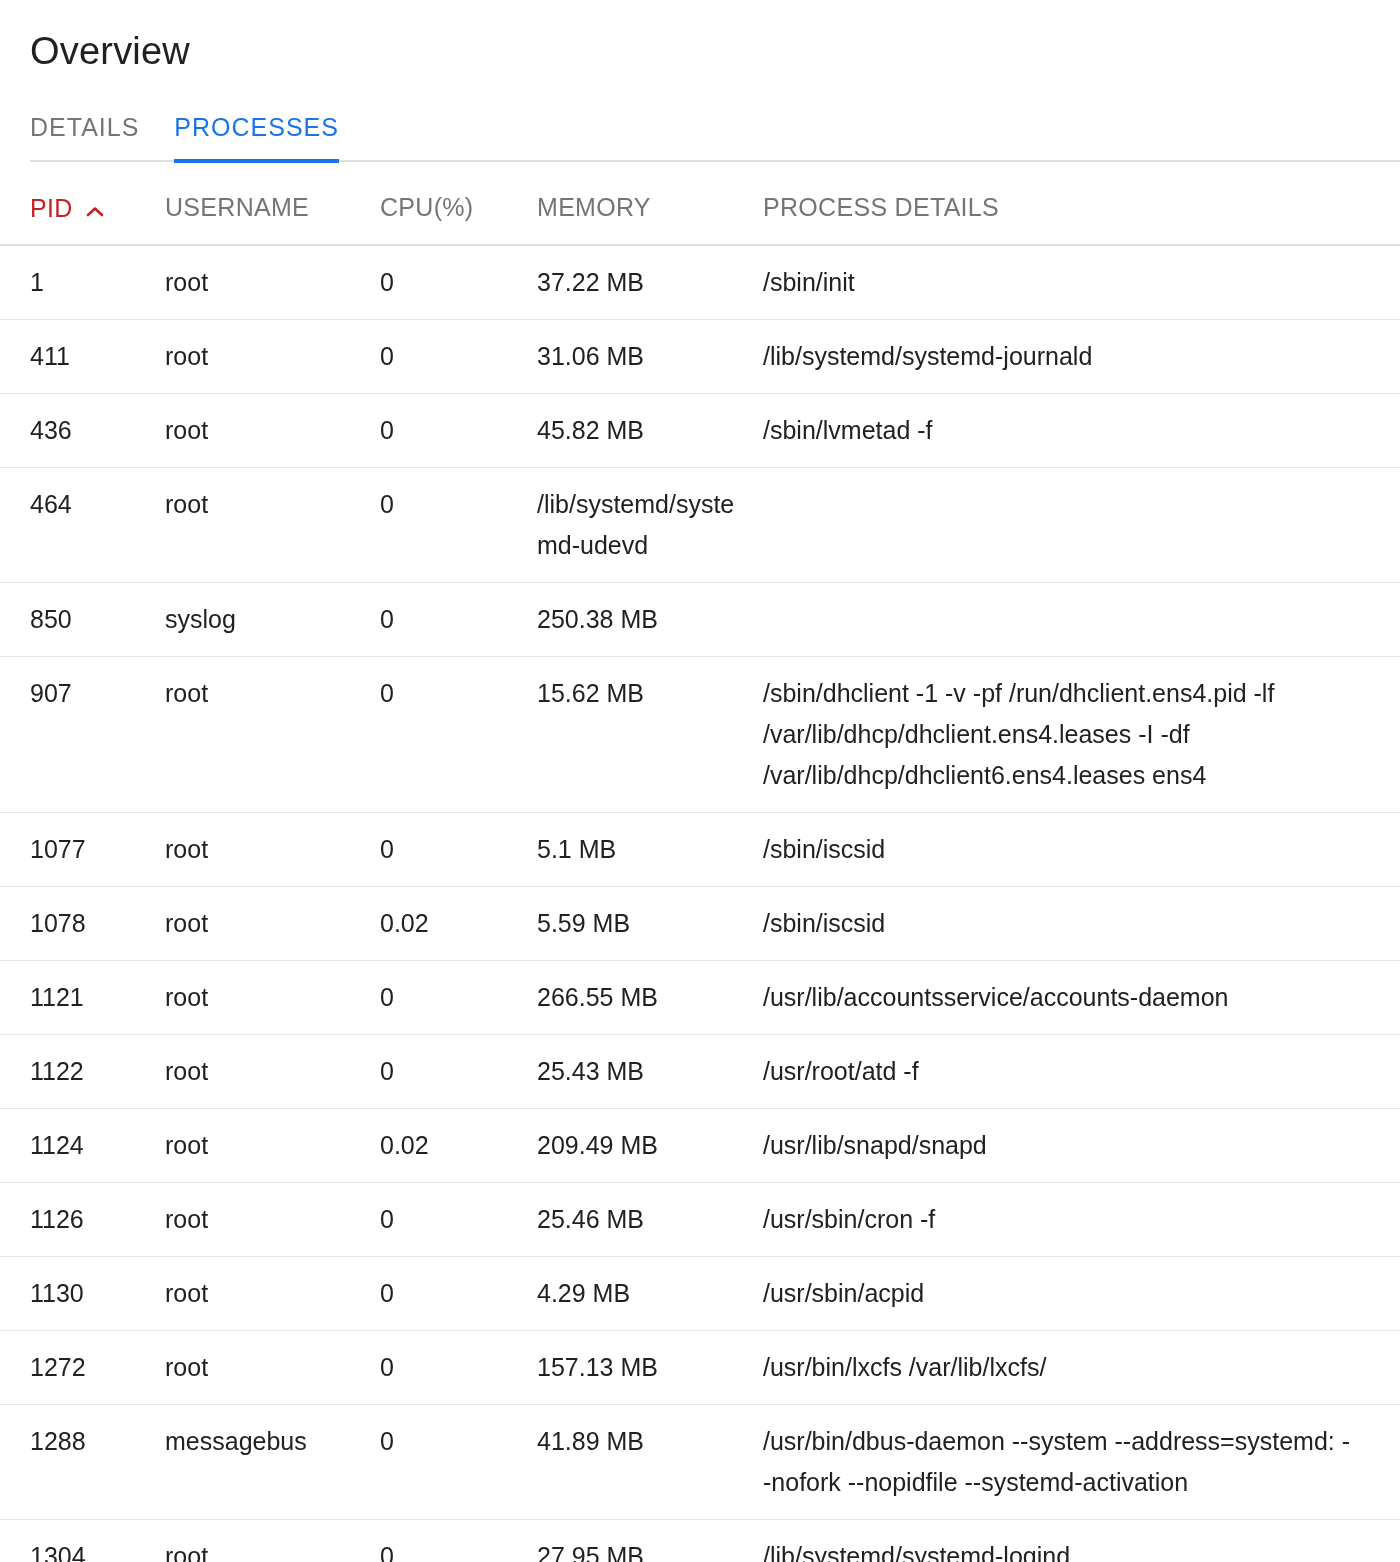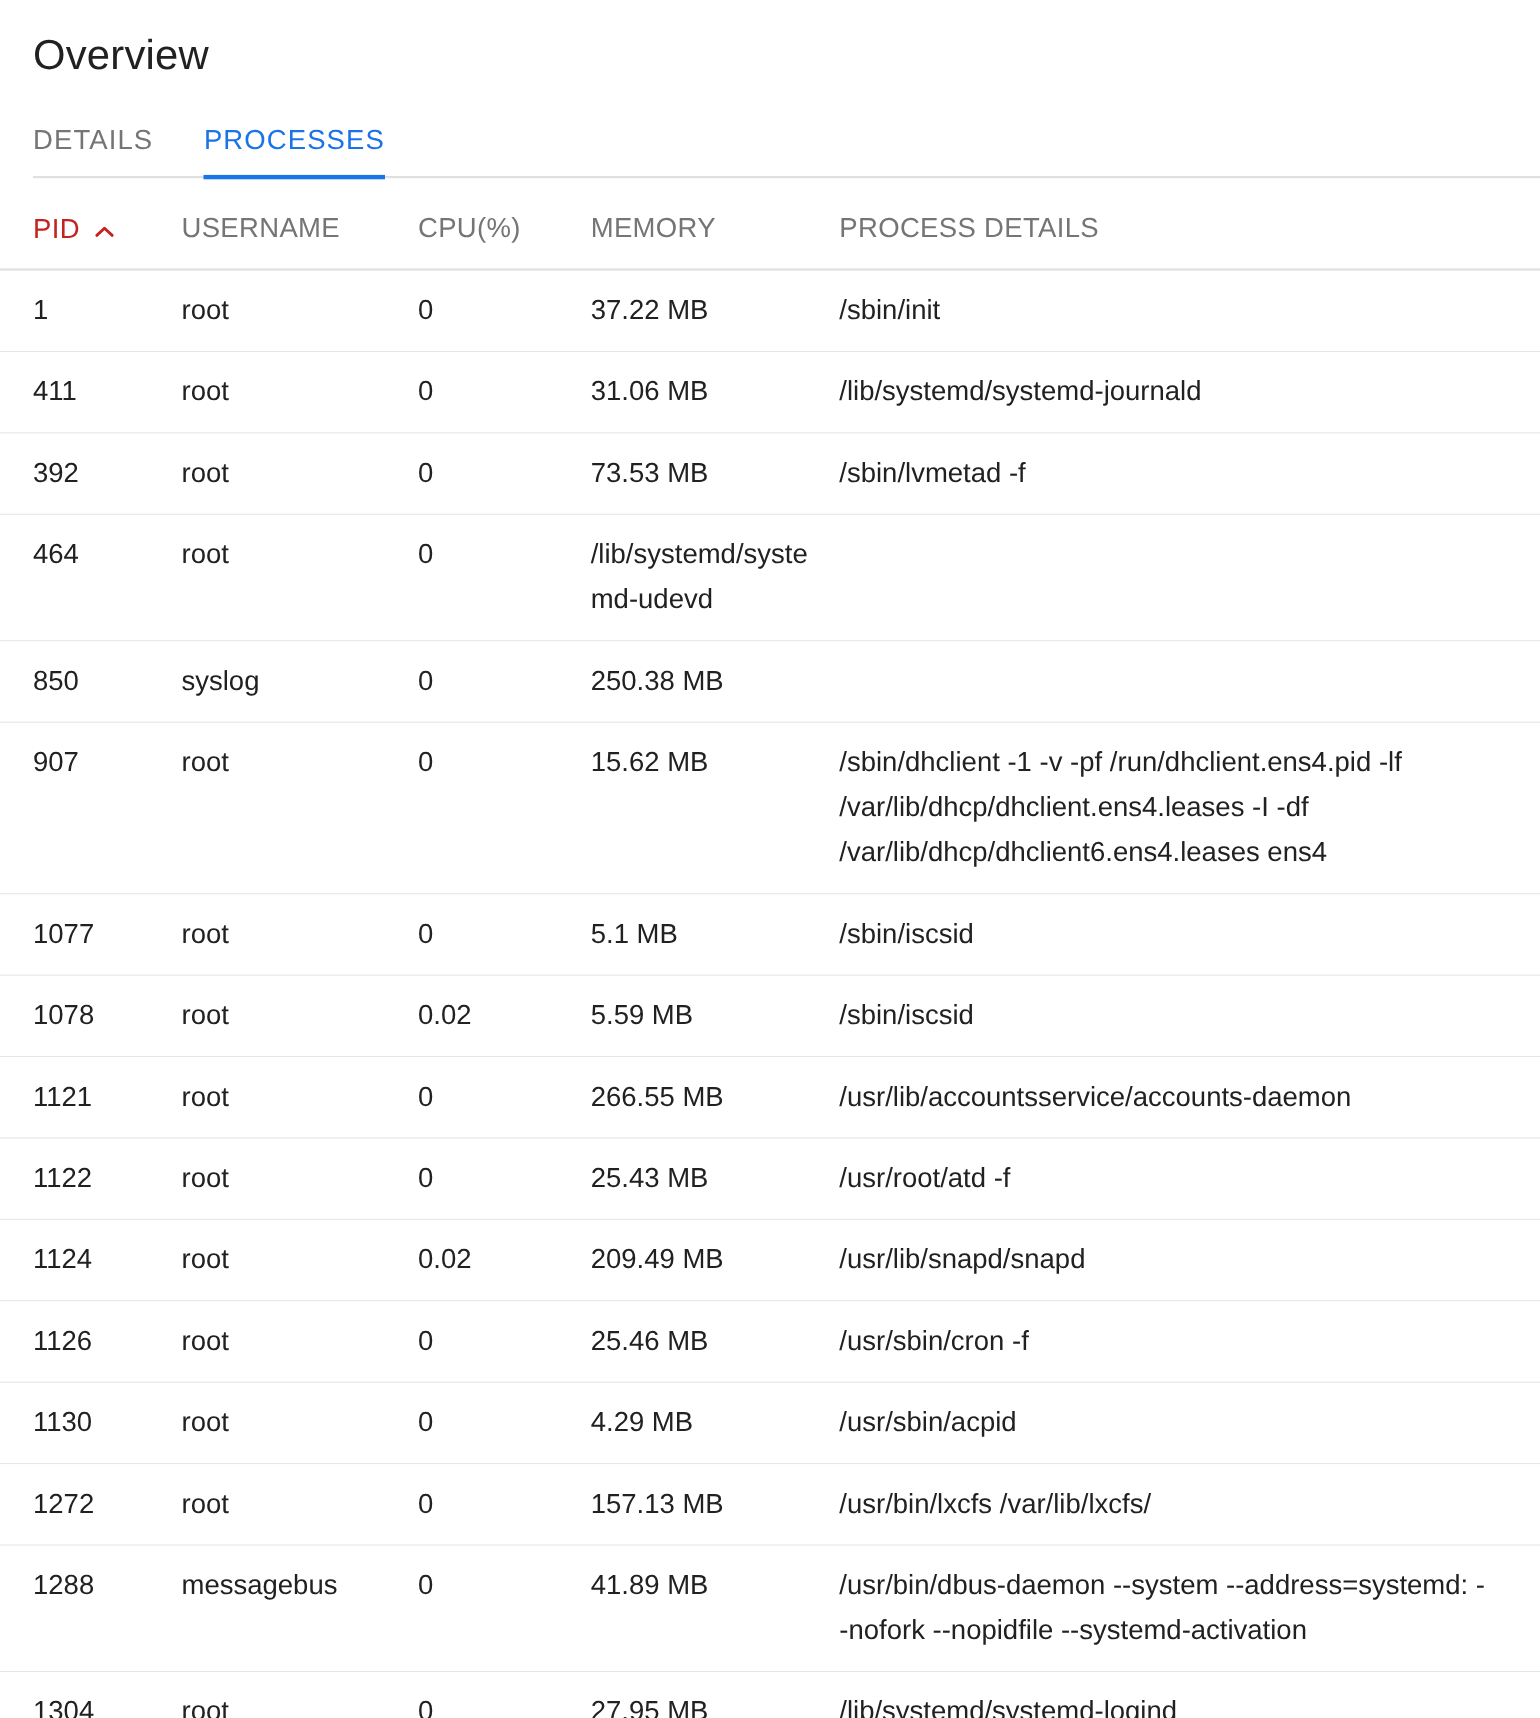--- a/index.html
+++ b/index.html
@@ -19,21 +19,21 @@
     font-weight: 400;
     line-height: 46px;
     color: #212121;
     letter-spacing: 0.2px;
   }
 
   
   .tabs {
     display: flex;
     align-items: flex-end;
-    gap: 46px;
+    gap: 35px;
     margin: 38px 0 0 30px;
     border-bottom: 2px solid #e0e0e0;
   }
   .tab {
     font-size: 25px;
     line-height: 30px;
     letter-spacing: 1px;
     color: #757575;
     padding-bottom: 17px;
     border-bottom: 4px solid transparent;
@@ -126,24 +126,24 @@
           <div class="cell col-details">/sbin/init</div>
         </div>
         <div class="trow">
           <div class="cell col-pid">411</div>
           <div class="cell col-username">root</div>
           <div class="cell col-cpu">0</div>
           <div class="cell col-memory">31.06 MB</div>
           <div class="cell col-details">/lib/systemd/systemd-journald</div>
         </div>
         <div class="trow">
-          <div class="cell col-pid">392</div>
-          <div class="cell col-username">root</div>
-          <div class="cell col-cpu">0</div>
-          <div class="cell col-memory">73.53 MB</div>
+          <div class="cell col-pid">436</div>
+          <div class="cell col-username">root</div>
+          <div class="cell col-cpu">0</div>
+          <div class="cell col-memory">45.82 MB</div>
           <div class="cell col-details">/sbin/lvmetad -f</div>
         </div>
         <div class="trow">
           <div class="cell col-pid">464</div>
           <div class="cell col-username">root</div>
           <div class="cell col-cpu">0</div>
           <div class="cell col-details">/lib/systemd/systemd-udevd</div>
         </div>
         <div class="trow">
           <div class="cell col-pid">850</div>

